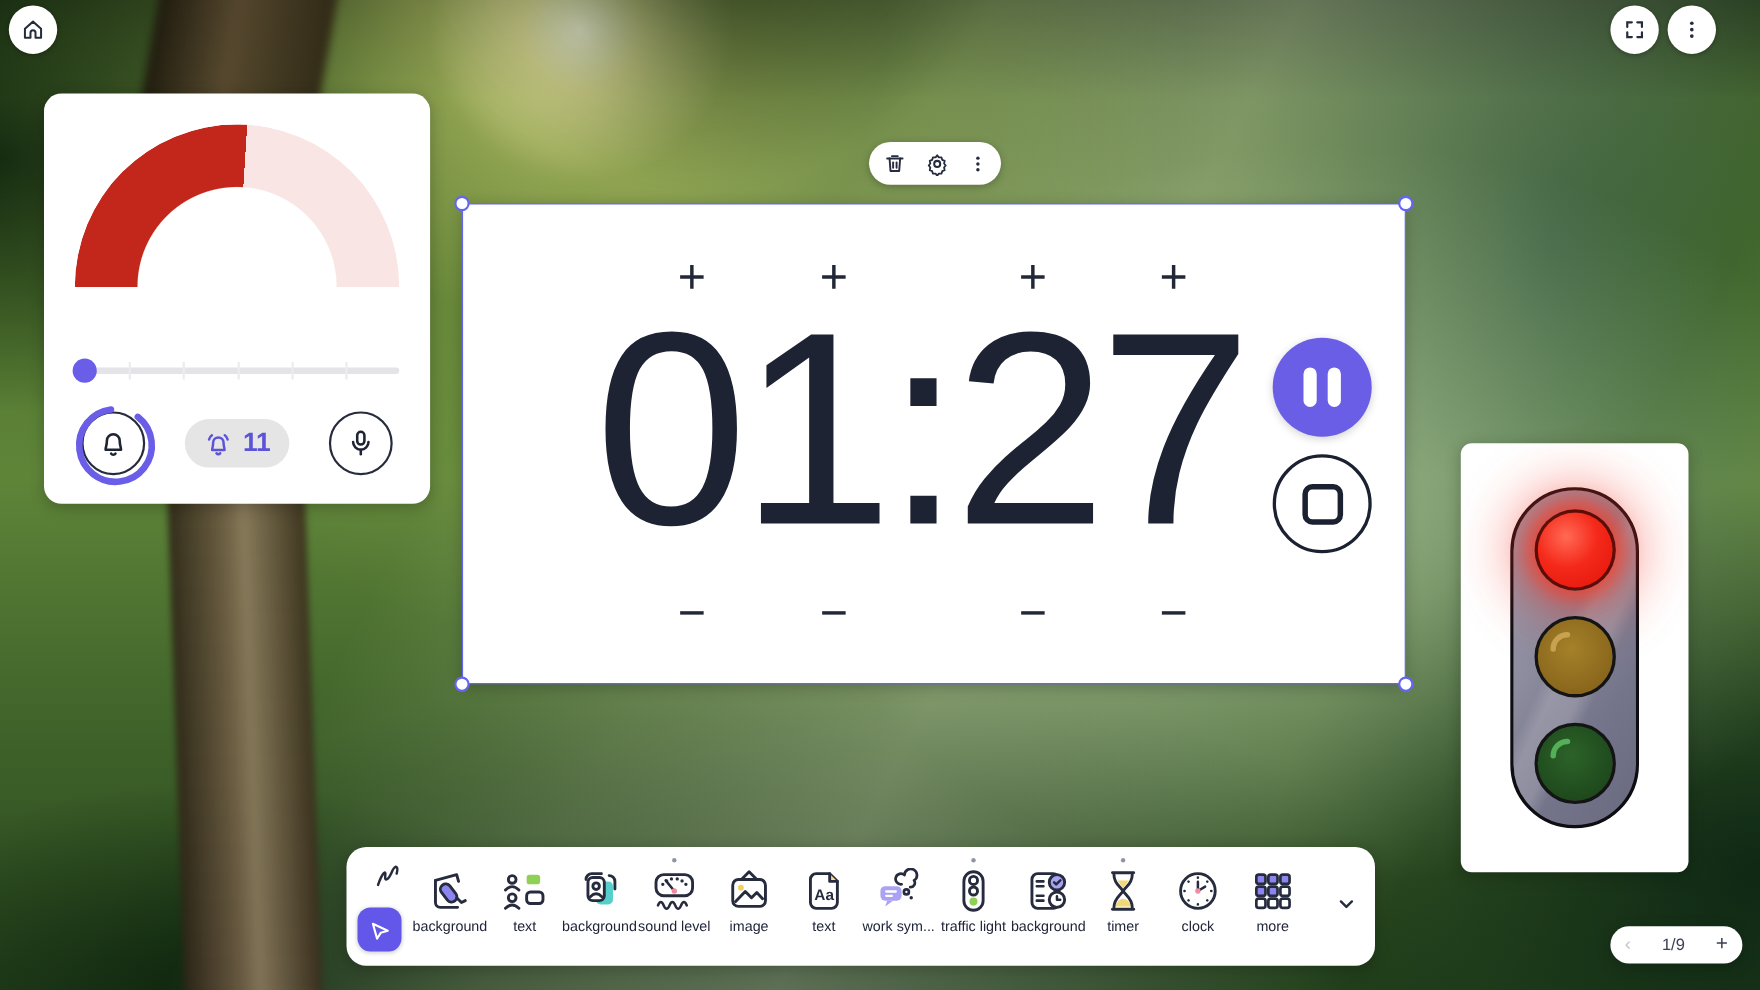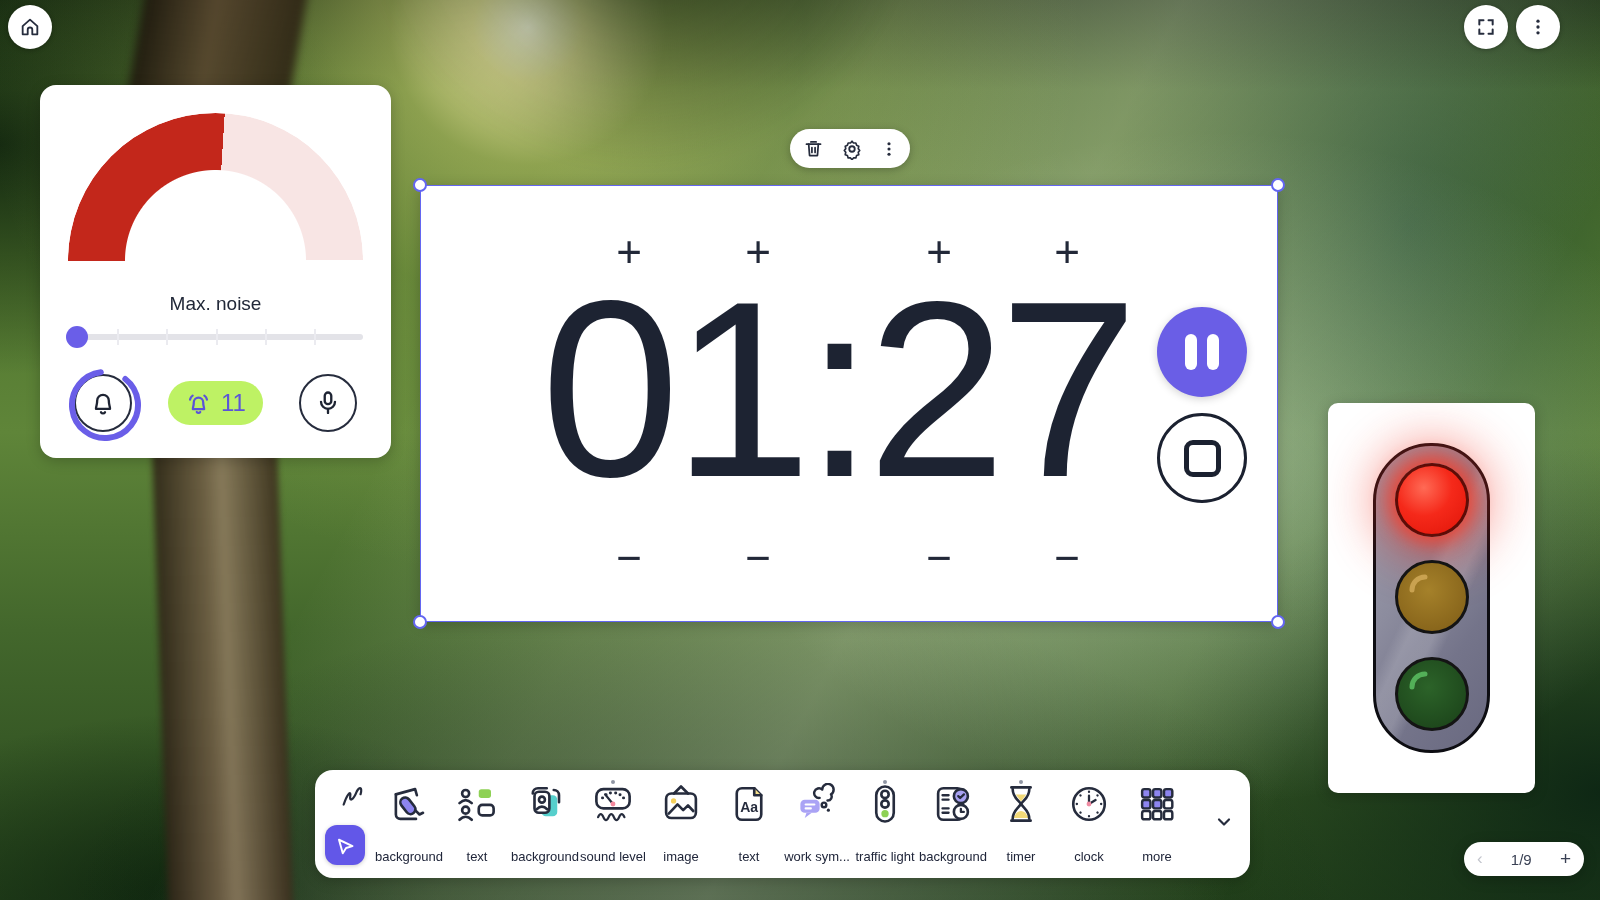--- a/index.html
+++ b/index.html
@@ -44,22 +44,22 @@
             mask:radial-gradient(circle at 50% 50%, transparent 0 90px, #000 91px); }
   .noise-title { position:absolute; top:208px; left:0; width:100%; text-align:center; font-size:19px; color:#212838; }
   .noise-slider { position:absolute; left:28px; right:28px; top:241px; height:22px; }
   .noise-slider .track { position:absolute; left:0; right:0; top:8px; height:6px; border-radius:3px; background:#e3e3e8; }
   .noise-slider .tick { position:absolute; top:3px; width:2px; height:16px; background:#ebebf0; }
   .noise-slider .thumb { position:absolute; top:0; width:22px; height:22px; border-radius:50%; background:#6a5ee8; transform:translateX(-50%); cursor:pointer; }
   .noise-controls { position:absolute; left:34px; right:34px; top:289px; display:flex; justify-content:space-between; align-items:center; }
   .ring-btn { position:relative; width:58px; height:58px; border-radius:50%; border:2px solid #262c3d; background:#fff;
     display:flex; align-items:center; justify-content:center; cursor:pointer; }
   .ring-btn svg.ring { position:absolute; left:-8px; top:-8px; }
-  .bell-pill { height:44px; border-radius:22px; background:#bef264; display:flex; align-items:center; gap:9px; padding:0 17px;
-    color:#5b54d8; font-size:24px; font-weight:400; cursor:pointer; }
+  .bell-pill { height:44px; border-radius:22px; background:#e5e5e5; display:flex; align-items:center; gap:9px; padding:0 17px;
+    color:#5b54d8; font-size:24px; font-weight:700; cursor:pointer; }
 
   
   .widget-pill { position:absolute; left:790px; top:129px; width:120px; height:39px; border-radius:20px; background:#fff;
     box-shadow:0 2px 8px rgba(0,0,0,.25); display:flex; align-items:center; justify-content:center; gap:17px; }
   .widget-pill .wp-icon { display:flex; cursor:pointer; }
 
   
   .timer-frame { left:420px; top:185px; width:858px; height:437px; border:1.6px solid #6366f1; border-radius:2px; }
   .handle { position:absolute; width:14px; height:14px; border-radius:50%; background:#fff; border:2px solid #6366f1; z-index:5; }
   .handle.tl { left:-8px; top:-8px; } .handle.tr { right:-8px; top:-8px; }
@@ -91,22 +91,22 @@
   
   .bottom-toolbar { left:315px; top:770px; width:935px; height:108px; border-radius:18px; }
   .pen-tool { position:absolute; left:24px; top:12px; cursor:pointer; }
   .select-tool { position:absolute; left:10px; top:55px; width:40px; height:40px; border-radius:12px; background:#6257e8;
     display:flex; align-items:center; justify-content:center; cursor:pointer; box-shadow:0 1px 4px rgba(0,0,0,.2); }
   .tool-items { position:absolute; left:60px; top:13px; display:flex; }
   .tool-item { position:relative; width:68px; display:flex; flex-direction:column; align-items:center; cursor:pointer; }
   .tool-item .dot { position:absolute; top:-3px; left:50%; transform:translateX(-50%); width:4px; height:4px; border-radius:50%;
     background:#8f95a3; opacity:0; }
   .tool-item.active .dot { opacity:1; }
-  .tool-item .ticon { height:48px; display:flex; align-items:flex-start; justify-content:center; }
-  .tool-item .tlabel { margin-top:18px; font-size:13px; color:#20263a; white-space:nowrap; }
+  .tool-item .ticon { height:48px; display:flex; align-items:flex-end; justify-content:center; }
+  .tool-item .tlabel { margin-top:3px; font-size:13px; color:#20263a; white-space:nowrap; }
   .toolbar-chevron { position:absolute; right:16px; top:42px; cursor:pointer; }
 
   
   .page-pill { left:1464px; top:842px; width:120px; height:34px; border-radius:17px; display:flex; align-items:center;
     justify-content:space-between; padding:0 13px; }
   .page-prev { color:#c2c4cc; font-size:17px; cursor:pointer; }
   .page-num { color:#3a4154; font-size:15px; }
   .page-next { color:#3a4154; font-size:19px; cursor:pointer; }
 
   svg { display:block; }
@@ -143,21 +143,20 @@
       <svg width="20" height="20" viewBox="0 0 24 24" fill="#262c3d">
         <circle cx="12" cy="5" r="2"></circle>
           <circle cx="12" cy="12" r="2"></circle>
           <circle cx="12" cy="19" r="2"></circle>
       </svg>
     </span>
   </div>
 
   <div class="card noise-card">
     <div class="gauge" style="--fill: #c3271b; --track: #f8e5e4; --angle: 93.60000000000001deg;"></div>
-    <div class="noise-title">Max. noise</div>
     <div class="noise-slider">
       <div class="track"></div>
       <span class="tick" style="left:16.66%"></span>
       <span class="tick" style="left:33.33%"></span>
       <span class="tick" style="left:50%"></span>
       <span class="tick" style="left:66.66%"></span>
       <span class="tick" style="left:83.33%"></span>
       <div class="thumb" style="left: 3%;"></div>
     </div>
     <div class="noise-controls">

